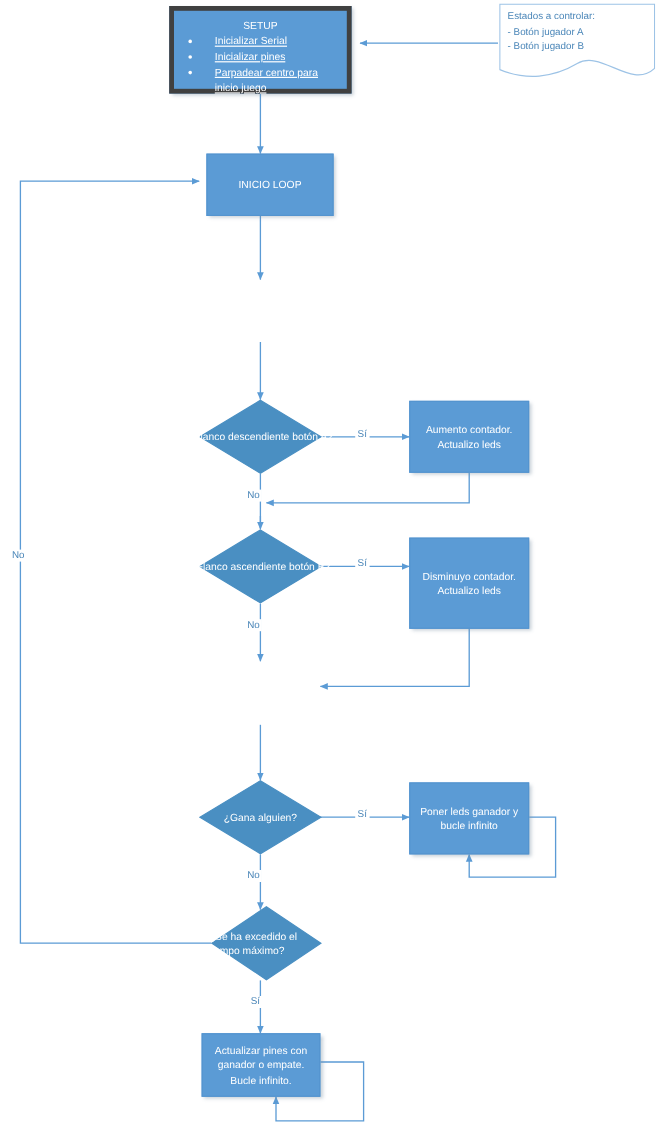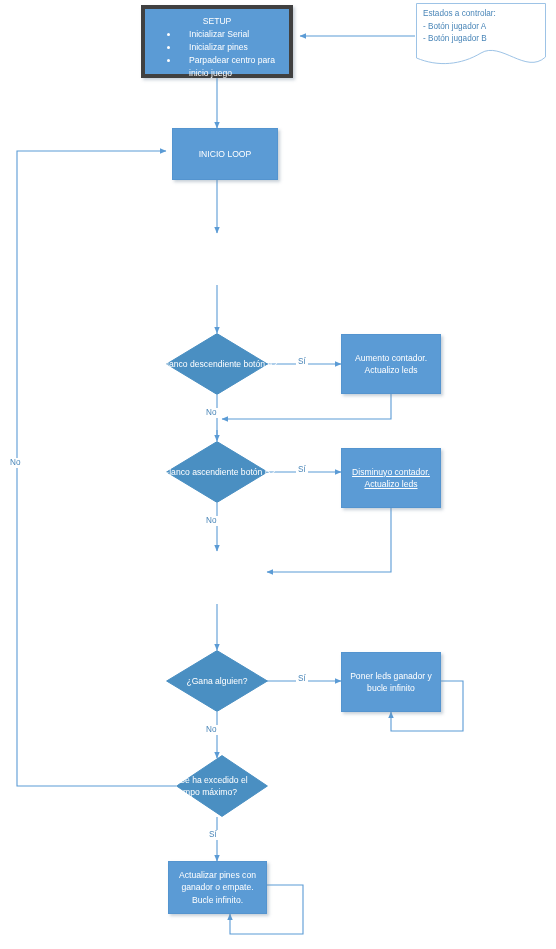--- a/index.html
+++ b/index.html
@@ -76,24 +76,25 @@
     z-index: 3;
   }
   .setup-title {
     text-align: center;
     font-size: 8.6px;
     line-height: 12px;
     padding-top: 6px;
   }
   .setup-list {
     margin: 1px 0 16px 0;
-    padding: 0 4px 0 22px;
+    padding: 0 4px 0 12px;
     list-style: none;
     font-size: 8.6px;
     line-height: 13px;
+    text-decoration: underline;
   }
   .setup-list li {
     position: relative;
     padding-left: 22px;
   }
   .setup-list li::before {
     content: "";
     position: absolute;
     left: 0;
     top: 5px;
@@ -217,21 +218,21 @@
     <span class="txt">Aumento contador. Actualizo leds</span>
   </div>
 
   <div class="diamond-wrap" style="left:166px; top:441px; width:102px; height:62px;">
     <svg width="102" height="62" viewBox="0 0 102 62" xmlns="http://www.w3.org/2000/svg">
       <path d="M51,0.6 L101.4,31 L51,61.4 L0.6,31 Z" fill="#4A8FC2" stroke="#4A8FC2" stroke-width="1"></path>
     </svg>
     <div class="dlabel">¿Flanco ascendiente botón B?</div>
   </div>
 
-  <div class="node proc" style="left:341px; top:448px; width:100px; height:60px;text-decoration:underline;">
+  <div class="node proc" style="left:341px; top:448px; width:100px; height:76px;">
     <span class="txt">Disminuyo contador. Actualizo leds</span>
   </div>
 
 
   <div class="diamond-wrap" style="left:166px; top:650px; width:102px; height:62px;">
     <svg width="102" height="62" viewBox="0 0 102 62" xmlns="http://www.w3.org/2000/svg">
       <path d="M51,0.6 L101.4,31 L51,61.4 L0.6,31 Z" fill="#4A8FC2" stroke="#4A8FC2" stroke-width="1"></path>
     </svg>
     <div class="dlabel">¿Gana alguien?</div>
   </div>

